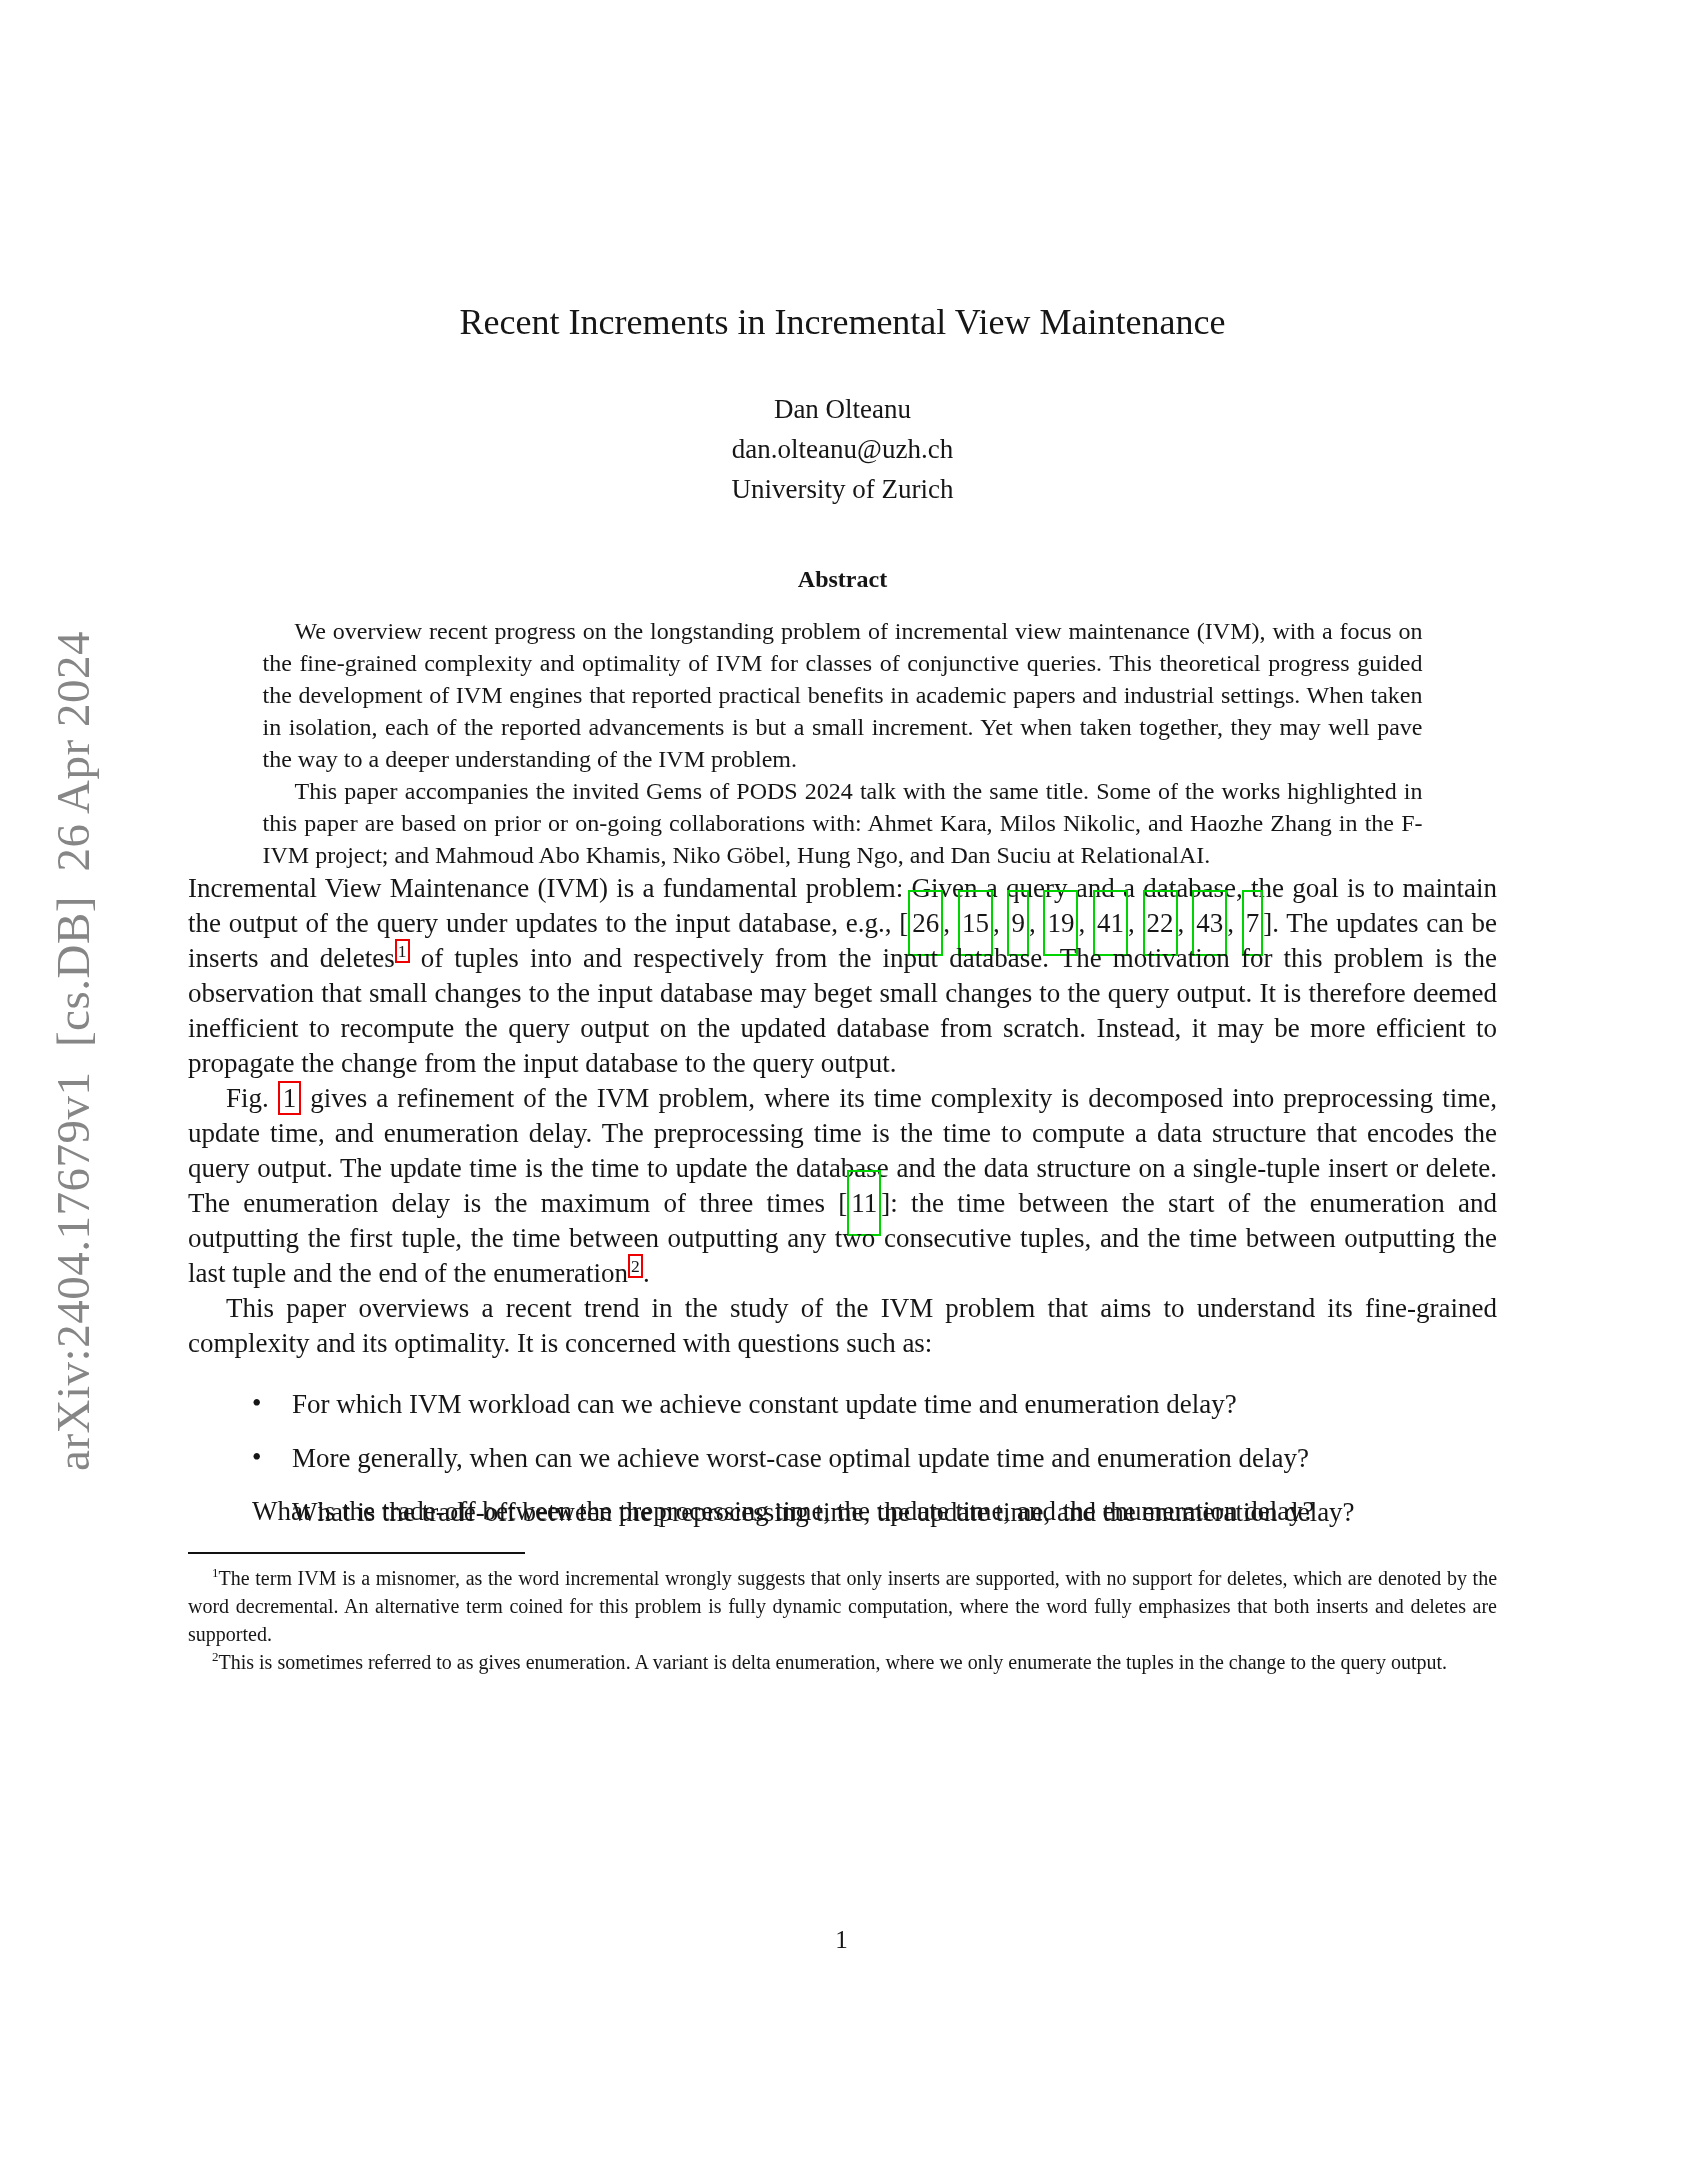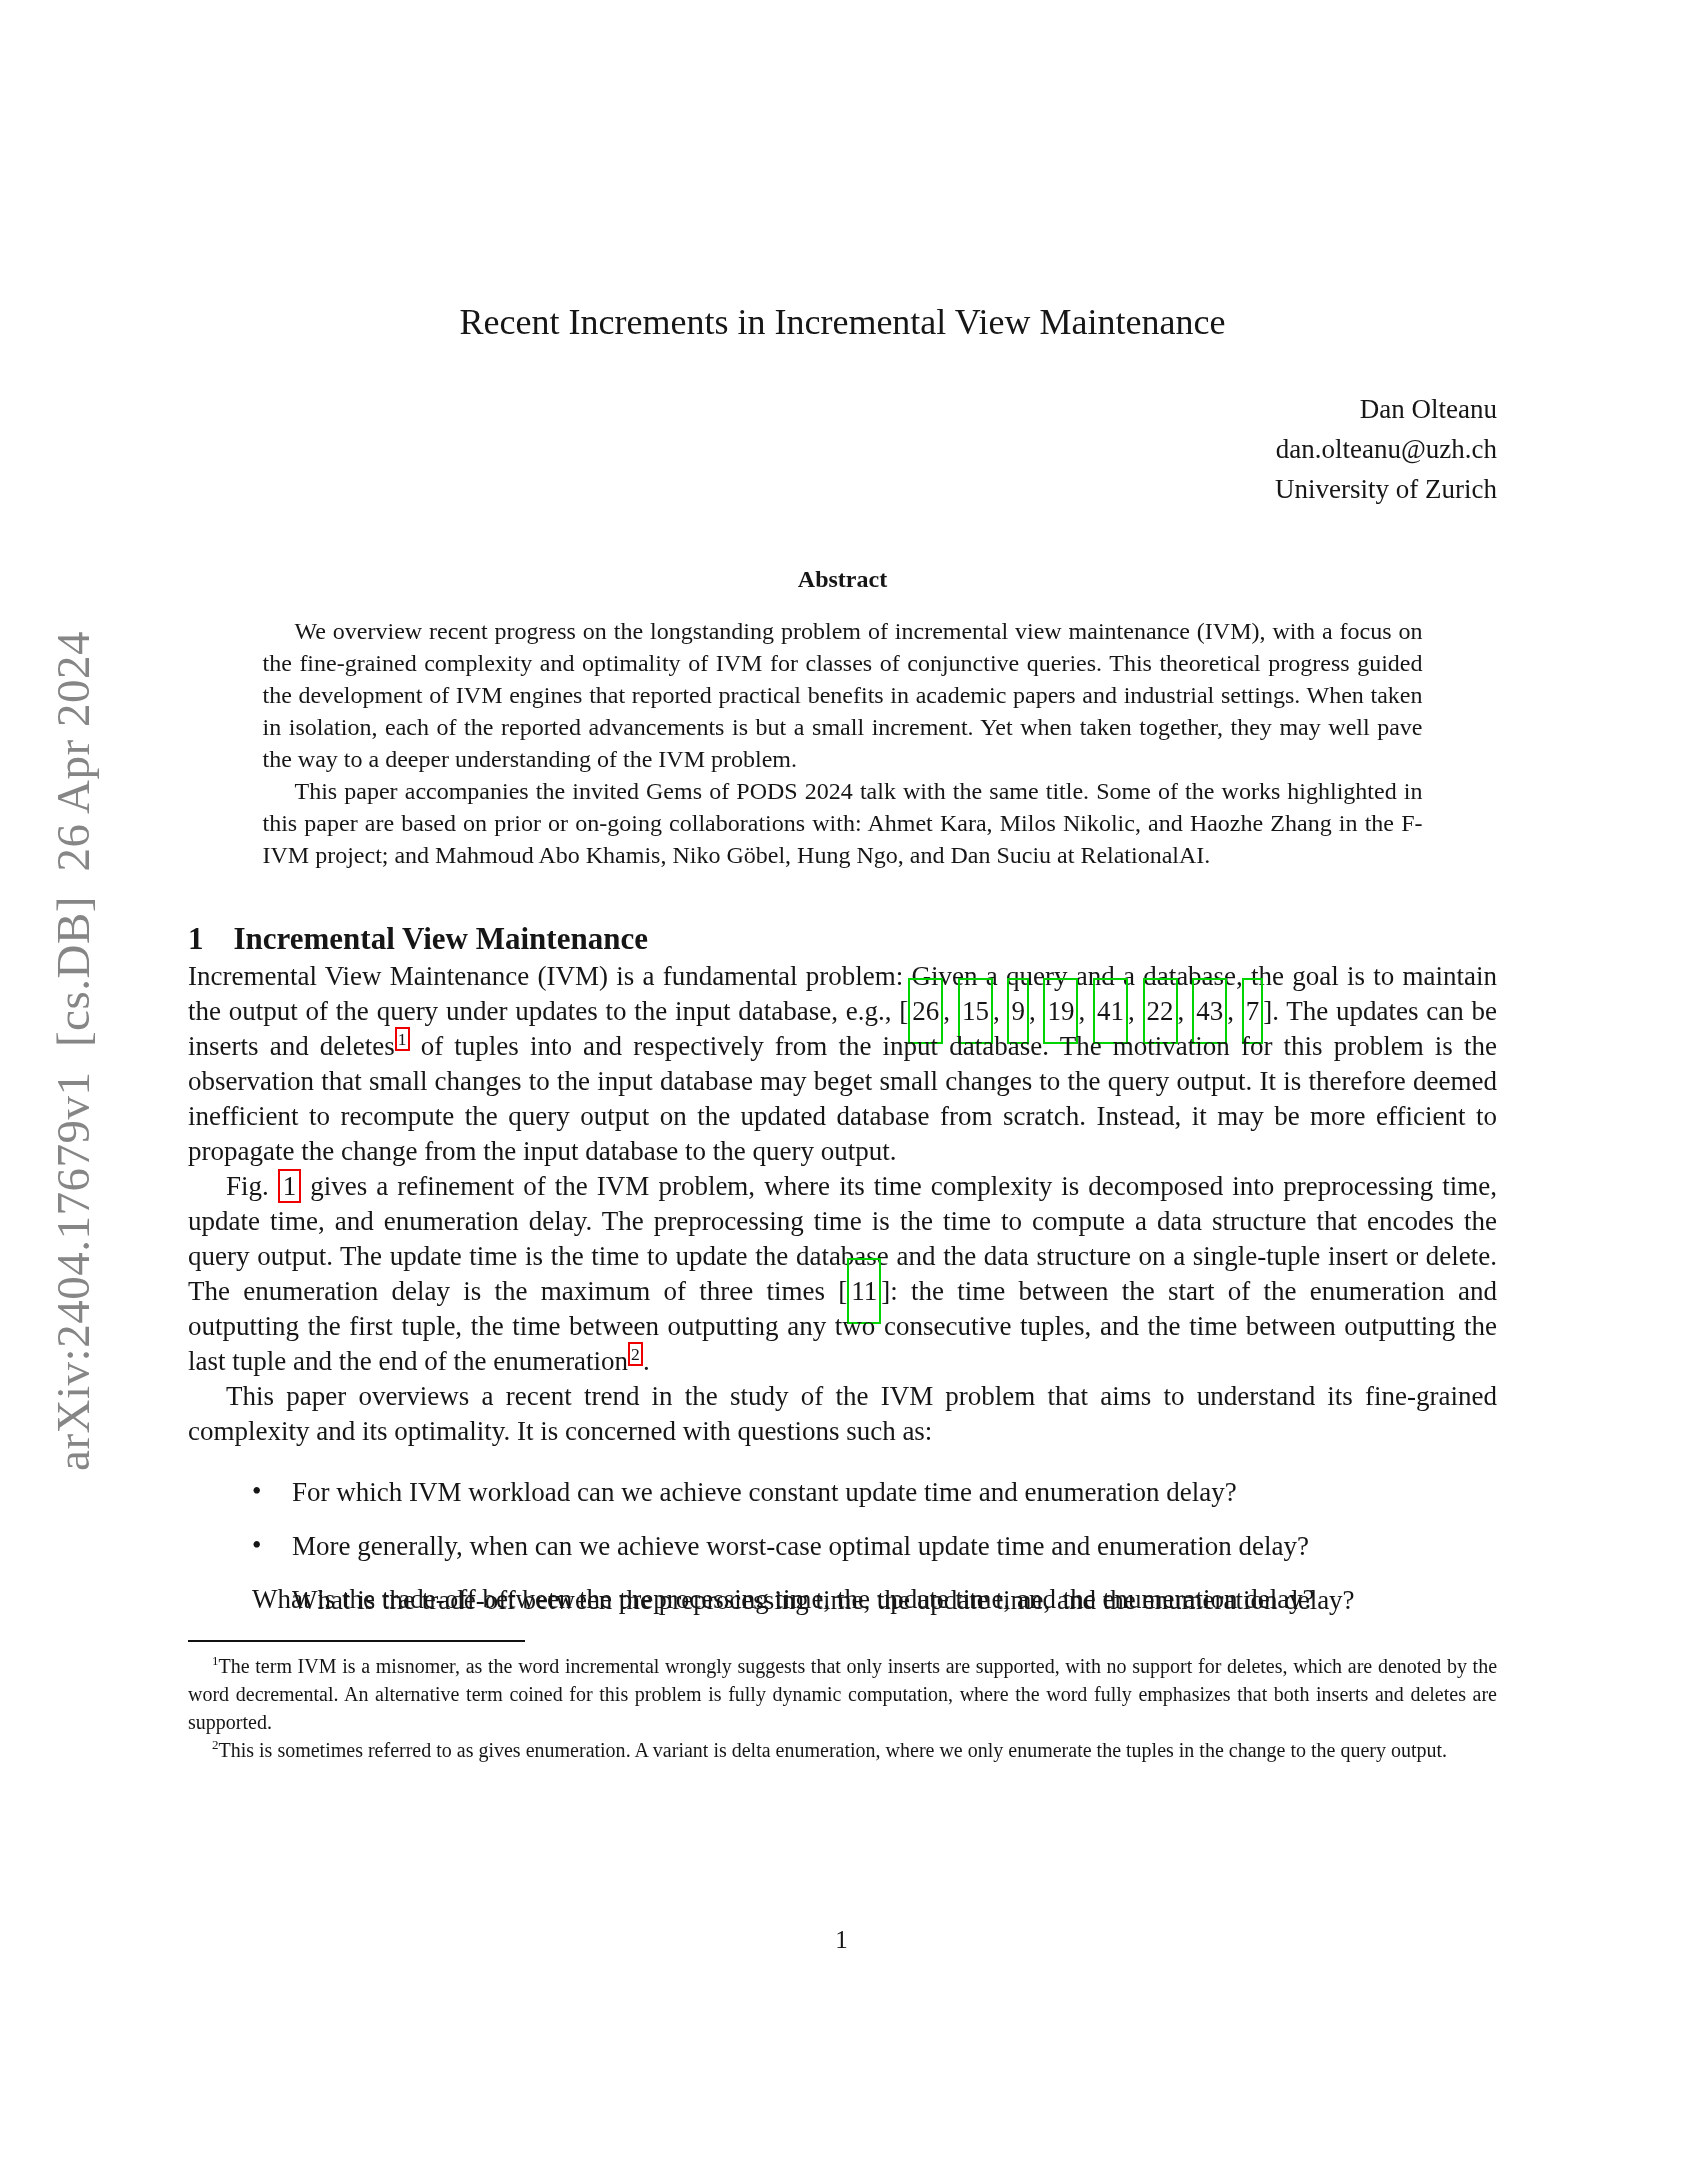--- a/index.html
+++ b/index.html
@@ -35,21 +35,21 @@
 
   .paper-title {
     margin-top: 297px;
     text-align: center;
     font-size: 36px;
     line-height: 50px;
   }
 
   .authors {
     margin-top: 42px;
-    text-align: right;
+    text-align: center;
     font-size: 27px;
     line-height: 40px;
   }
 
   .abstract-block {
     width: 1160px;
     margin: 57px auto 0 auto;
   }
   .abstract-heading {
     text-align: center;
@@ -164,23 +164,20 @@
   </div>
 
   <div class="abstract-block">
     <div class="abstract-heading">Abstract</div>
     <div class="abstract-text">
       <p>We overview recent progress on the longstanding problem of incremental view maintenance (IVM), with a focus on the fine-grained complexity and optimality of IVM for classes of conjunctive queries. This theoretical progress guided the development of IVM engines that reported practical benefits in academic papers and industrial settings. When taken in isolation, each of the reported advancements is but a small increment. Yet when taken together, they may well pave the way to a deeper understanding of the IVM problem.</p>
       <p>This paper accompanies the invited Gems of PODS 2024 talk with the same title. Some of the works highlighted in this paper are based on prior or on-going collaborations with: Ahmet Kara, Milos Nikolic, and Haozhe Zhang in the F-IVM project; and Mahmoud Abo Khamis, Niko Göbel, Hung Ngo, and Dan Suciu at RelationalAI.</p>
     </div>
   </div>
 
-  <div class="section-heading">
-    <span class="section-number">1</span><span>Incremental View Maintenance</span>
-  </div>
 
   <div class="body-text">
     <p><span class="seg-plain">Incremental View Maintenance (IVM) is a fundamental problem: Given a query and a database, the goal is to maintain the output of the query under updates to the input database, e.g., [</span><span class="seg-cite">26</span><span class="seg-plain">, </span><span class="seg-cite">15</span><span class="seg-plain">, </span><span class="seg-cite">9</span><span class="seg-plain">, </span><span class="seg-cite">19</span><span class="seg-plain">, </span><span class="seg-cite">41</span><span class="seg-plain">, </span><span class="seg-cite">22</span><span class="seg-plain">, </span><span class="seg-cite">43</span><span class="seg-plain">, </span><span class="seg-cite">7</span><span class="seg-plain">]. The updates can be inserts and deletes</span><span class="seg-fnref">1</span><span class="seg-plain"> of tuples into and respectively from the input database. The motivation for this problem is the observation that small changes to the input database may beget small changes to the query output. It is therefore deemed inefficient to recompute the query output on the updated database from scratch. Instead, it may be more efficient to propagate the change from the input database to the query output.</span></p>
     <p class="indent"><span class="seg-plain">Fig. </span><span class="seg-figref">1</span><span class="seg-plain"> gives a refinement of the IVM problem, where its time complexity is decomposed into </span><span class="seg-italic">preprocessing time</span><span class="seg-plain">, </span><span class="seg-italic">update time</span><span class="seg-plain">, and </span><span class="seg-italic">enumeration delay</span><span class="seg-plain">. The preprocessing time is the time to compute a data structure that encodes the query output. The update time is the time to update the database and the data structure on a single-tuple insert or delete. The enumeration delay is the maximum of three times [</span><span class="seg-cite">11</span><span class="seg-plain">]: the time between the start of the enumeration and outputting the first tuple, the time between outputting any two consecutive tuples, and the time between outputting the last tuple and the end of the enumeration</span><span class="seg-fnref">2</span><span class="seg-plain">.</span></p>
     <p class="indent"><span class="seg-plain">This paper overviews a recent trend in the study of the IVM problem that aims to understand its fine-grained complexity and its optimality. It is concerned with questions such as:</span></p>
 
     <ul class="bullets">
       <li>
         <span class="bullet-dot">•</span>
         <span>For which IVM workload can we achieve constant update time and enumeration delay?</span>

